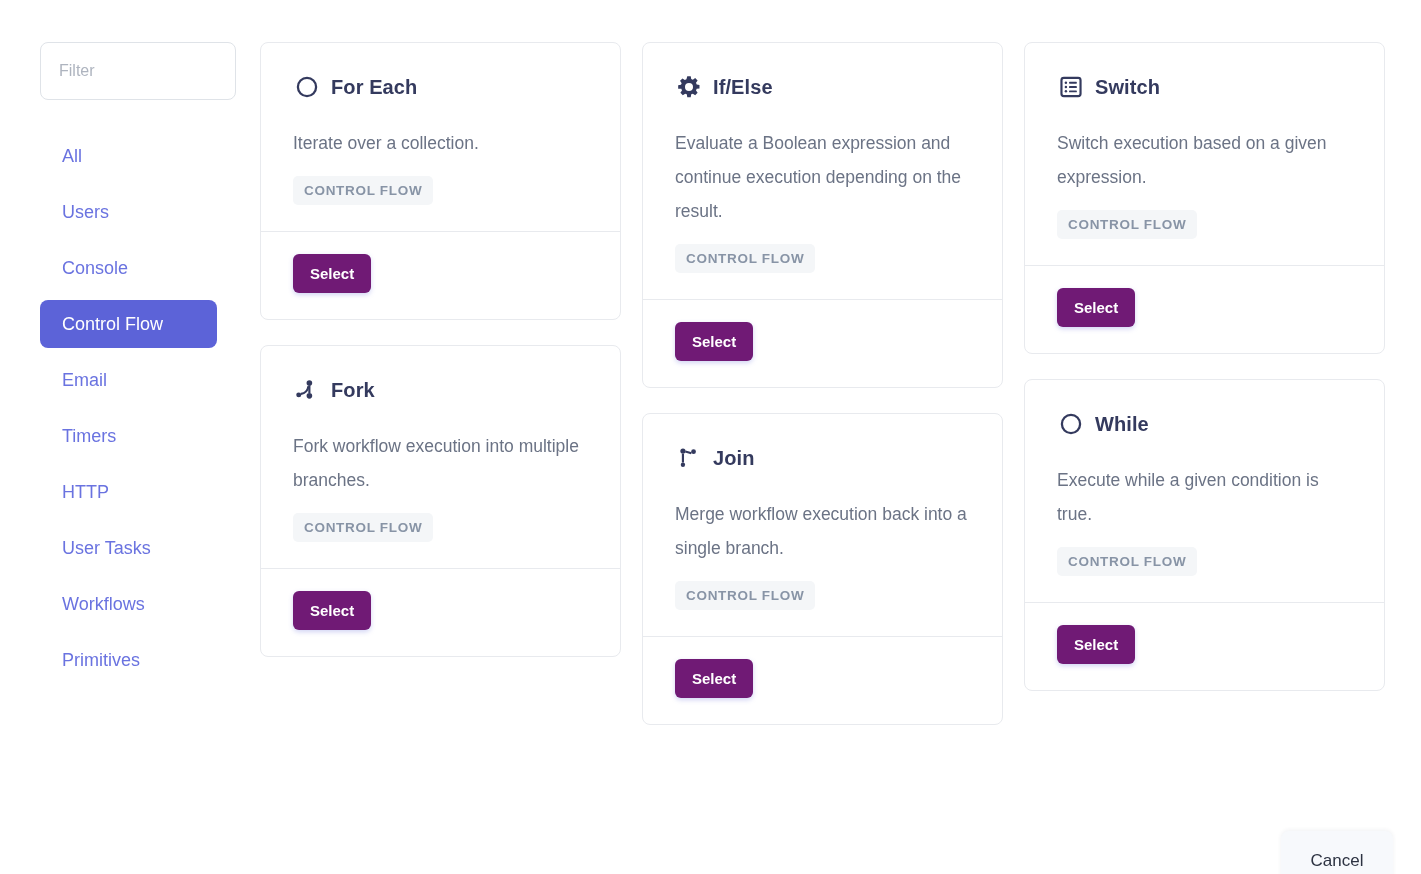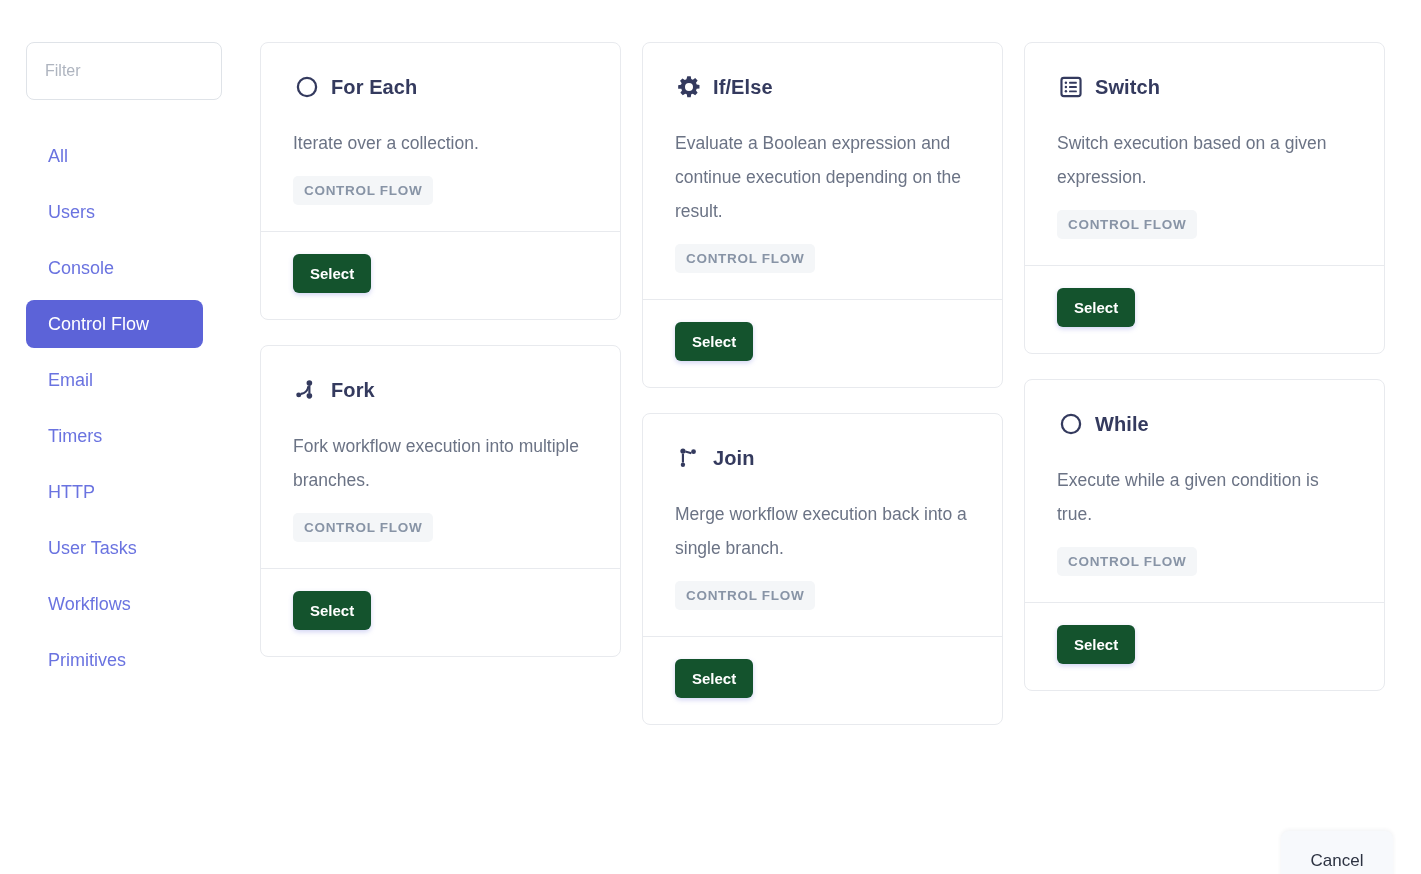--- a/index.html
+++ b/index.html
@@ -15,21 +15,21 @@
   .page {
     position: relative;
     width: 1421px;
     height: 874px;
     background: #ffffff;
   }
 
   
   .sidebar {
     position: absolute;
-    left: 0;
+    left: 14px;
     top: 0;
     width: 250px;
     height: 874px;
     padding: 42px 0 0 26px;
   }
 
   .filter-input {
     display: block;
     width: 196px;
     height: 58px;
@@ -139,21 +139,21 @@
     padding: 7px 11px;
     border-radius: 5px;
   }
 
   .card-footer {
     border-top: 1px solid #e8eaee;
     padding: 22px 32px 26px 32px;
   }
 
   .select-btn {
-    background: #14532d;
+    background: #701a75;
     color: #ffffff;
     border: none;
     border-radius: 6px;
     font-family: "Liberation Sans", sans-serif;
     font-size: 15px;
     font-weight: bold;
     padding: 11px 17px;
     cursor: pointer;
     box-shadow: 0 2px 5px rgba(92, 99, 216, 0.28);
   }

